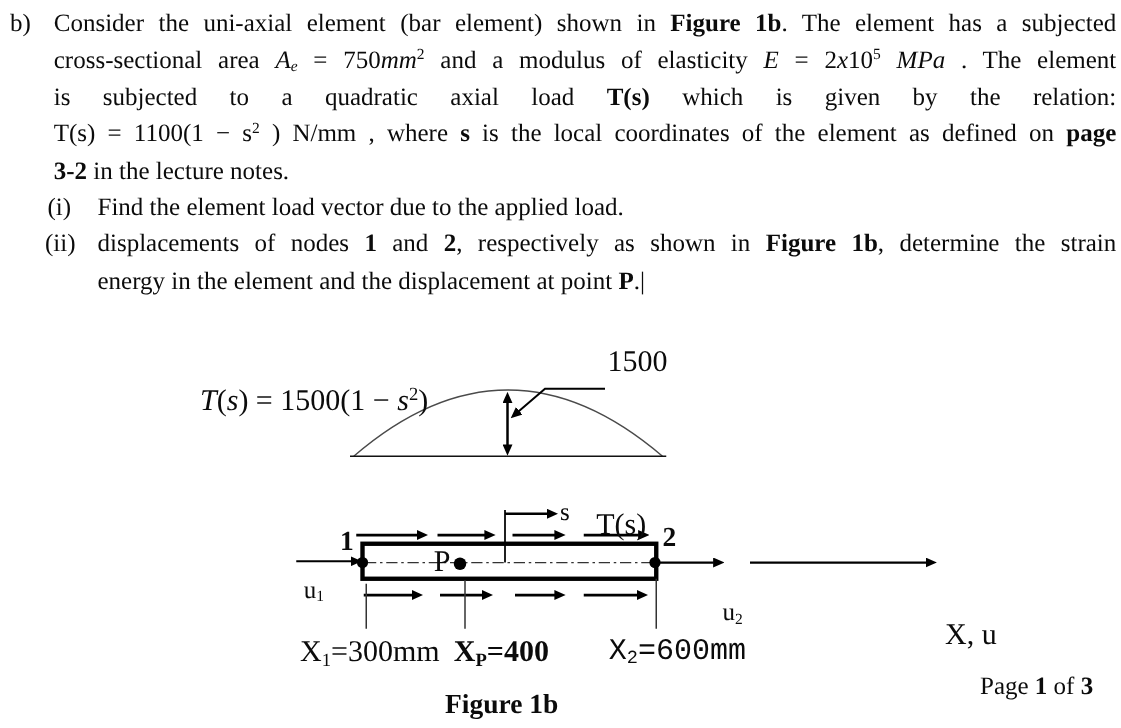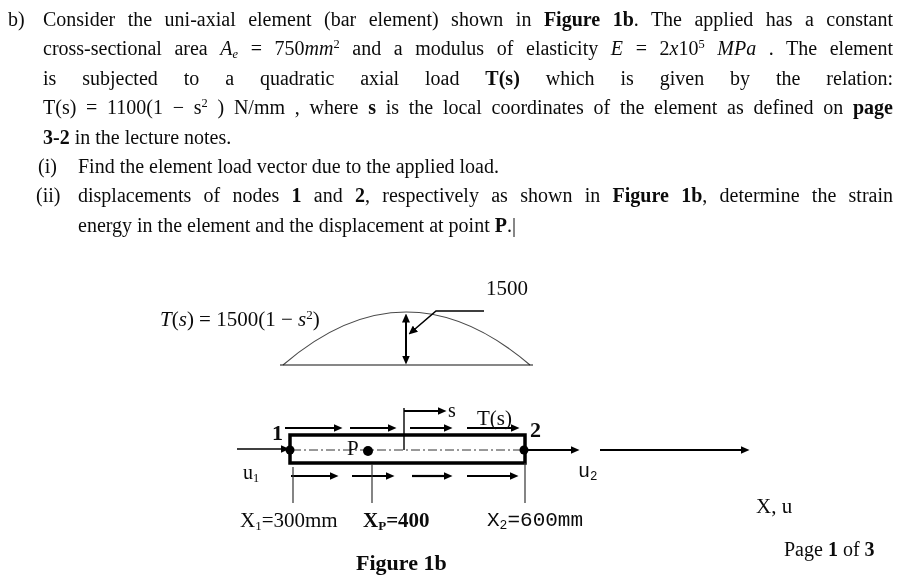--- a/index.html
+++ b/index.html
@@ -22,33 +22,33 @@
   .ln{line-height:29.4px;min-height:29.4px;white-space:normal;}
   .just{text-align:justify;text-align-last:justify;}
   .b{font-weight:bold;}
   .i{font-style:italic;}
   .sup{font-size:0.62em;vertical-align:0.55em;line-height:0;}
   .sub{font-size:0.62em;vertical-align:-0.25em;line-height:0;}
   .fig{position:absolute;left:0;top:0;width:897px;height:582px;}
   .fig svg{position:absolute;left:0;top:0;}
   .flabel{position:absolute;line-height:1.1;white-space:nowrap;}
   .f20{font-size:20px;}
-  .f21{font-size:21px;}
+  .f21{font-size:24px;}
   .f22{font-size:22px;}
 </style>
 </head>
 <body>
 
 <div id="page">
 
   <div class="textcol">
 
     <div class="blk blk-b">
       <span class="marker mk-b ln">b)</span>
-      <div class="ln just"><span>Consider the uni-axial element (bar element) shown in </span><span class="b">Figure 1b</span><span>. The applied has a constant</span></div>
+      <div class="ln just"><span>Consider the uni-axial element (bar element) shown in </span><span class="b">Figure 1b</span><span>. The element has a subjected</span></div>
       <div class="ln just"><span>cross-sectional area </span><span class="i">A</span><span class="i sub">e</span><span> = 750</span><span class="i">mm</span><span class="sup">2</span><span> and a modulus of elasticity </span><span class="i">E</span><span> = 2</span><span class="i">x</span><span>10</span><span class="sup">5</span><span> </span><span class="i">MPa</span><span> . The element</span></div>
       <div class="ln just"><span>is subjected to a quadratic axial load </span><span class="b">T(s)</span><span> which is given by the relation:</span></div>
       <div class="ln just"><span>T(s) = 1100(1 − s</span><span class="sup">2</span><span> ) N/mm , where </span><span class="b">s</span><span> is the local coordinates of the element as defined on </span><span class="b">page</span></div>
       <div class="ln"><span class="b">3-2</span><span> in the lecture notes.</span></div>
     </div>
 
     <div class="blk blk-i">
       <span class="marker mk-i ln">(i)</span>
       <div class="ln"><span>Find the element load vector due to the applied load.</span></div>
     </div>
@@ -112,21 +112,21 @@
     <div class="flabel f21" style="left:486px;top:277px;">1500</div>
     <div class="flabel f21" style="left:160px;top:308px;"><span class="i">T</span><span>(</span><span class="i">s</span><span>) = 1500(1 − </span><span class="i">s</span><span class="sup">2</span><span>)</span></div>
 
     <div class="flabel f22 b" style="left:272px;top:421px;">1</div>
     <div class="flabel f22 b" style="left:530px;top:418px;">2</div>
     <div class="flabel f21" style="left:347px;top:437px;">P</div>
     <div class="flabel f20" style="left:448px;top:399px;">s</div>
     <div class="flabel f21" style="left:477px;top:407px;">T(s)</div>
 
     <div class="flabel f20" style="left:243px;top:461px;"><span>u</span><span class="sub">1</span></div>
-    <div class="flabel f20" style="left:578px;top:461px;font-family:Liberation Mono, monospace;"><span>u</span><span class="sub">2</span></div>
+    <div class="flabel f20" style="left:578px;top:479px;"><span>u</span><span class="sub">2</span></div>
     <div class="flabel f21" style="left:756px;top:459px;margin-top:36px;">X, u</div>
 
     <div class="flabel f21" style="left:240px;top:509px;"><span>X</span><span class="sub">1</span><span>=300mm</span></div>
     <div class="flabel f21" style="left:363px;top:509px;font-weight:bold;"><span>X</span><span class="sub">P</span><span>=400</span></div>
     <div class="flabel f21" style="left:487px;top:509px;font-family:Liberation Mono, monospace;"><span>X</span><span class="sub">2</span><span>=600mm</span></div>
 
     <div class="flabel f22 b" style="left:356px;top:551px;">Figure 1b</div>
     <div class="flabel f20" style="left:784px;top:538px;"><span>Page </span><span class="b">1</span><span> of </span><span class="b">3</span></div>
   </div>
 

